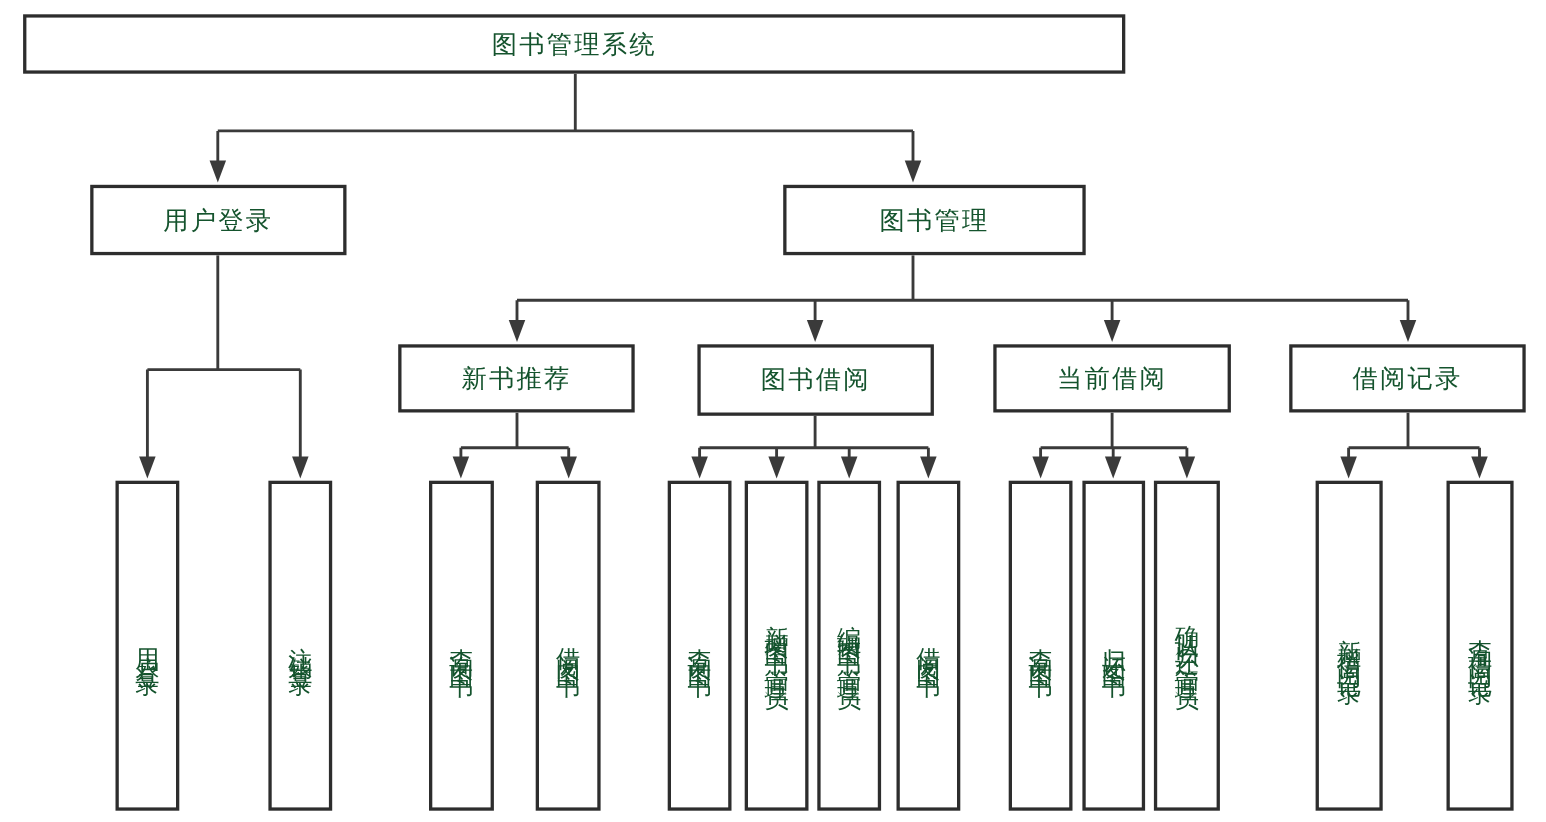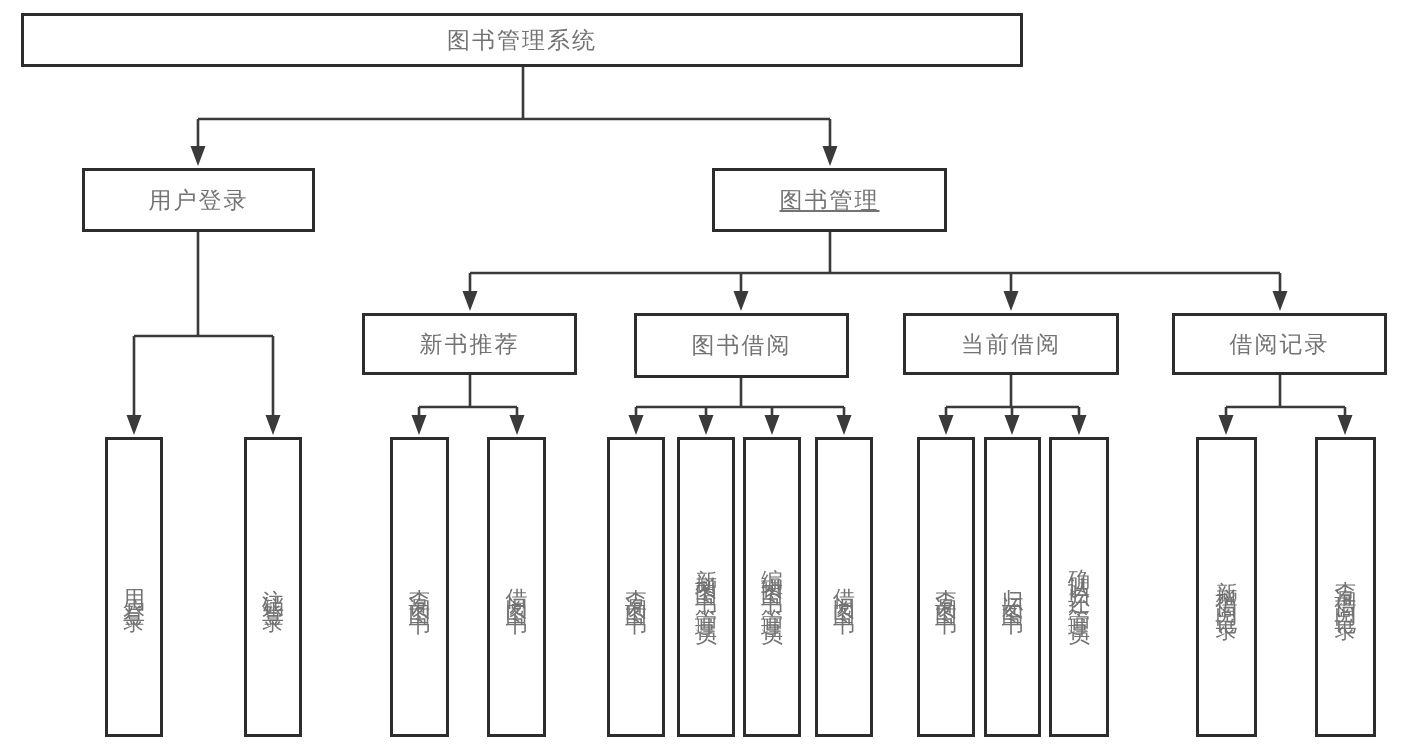--- a/index.html
+++ b/index.html
@@ -22,21 +22,21 @@
     z-index: 1;
   }
   .box {
     position: absolute;
     box-sizing: border-box;
     background: #ffffff;
     border: 3px solid #2d2d2d;
     display: flex;
     align-items: center;
     justify-content: center;
-    color: #737373;
+    color: #14532d;
     font-size: 23px;
     letter-spacing: 2px;
     text-align: center;
     z-index: 2;
     white-space: nowrap;
   }
   .vbox {
     writing-mode: vertical-rl;
     font-size: 22px;
     letter-spacing: 8px;
@@ -98,21 +98,21 @@
     </g>
   </svg>
 
   <div class="box" style="left:21px; top:13px; width:1002px; height:54px;">
     <span>图书管理系统</span>
   </div>
 
   <div class="box" style="left:82px; top:168px; width:233px; height:64px;">
     <span>用户登录</span>
   </div>
-  <div class="box" style="left:712px; top:168px; width:235px; height:64px;text-decoration:underline;">
+  <div class="box" style="left:712px; top:168px; width:275px; height:64px;">
     <span>图书管理</span>
   </div>
 
   <div class="box" style="left:362px; top:313px; width:215px; height:62px;">
     <span>新书推荐</span>
   </div>
   <div class="box" style="left:634px; top:313px; width:215px; height:65px;">
     <span>图书借阅</span>
   </div>
   <div class="box" style="left:903px; top:313px; width:216px; height:62px;">

